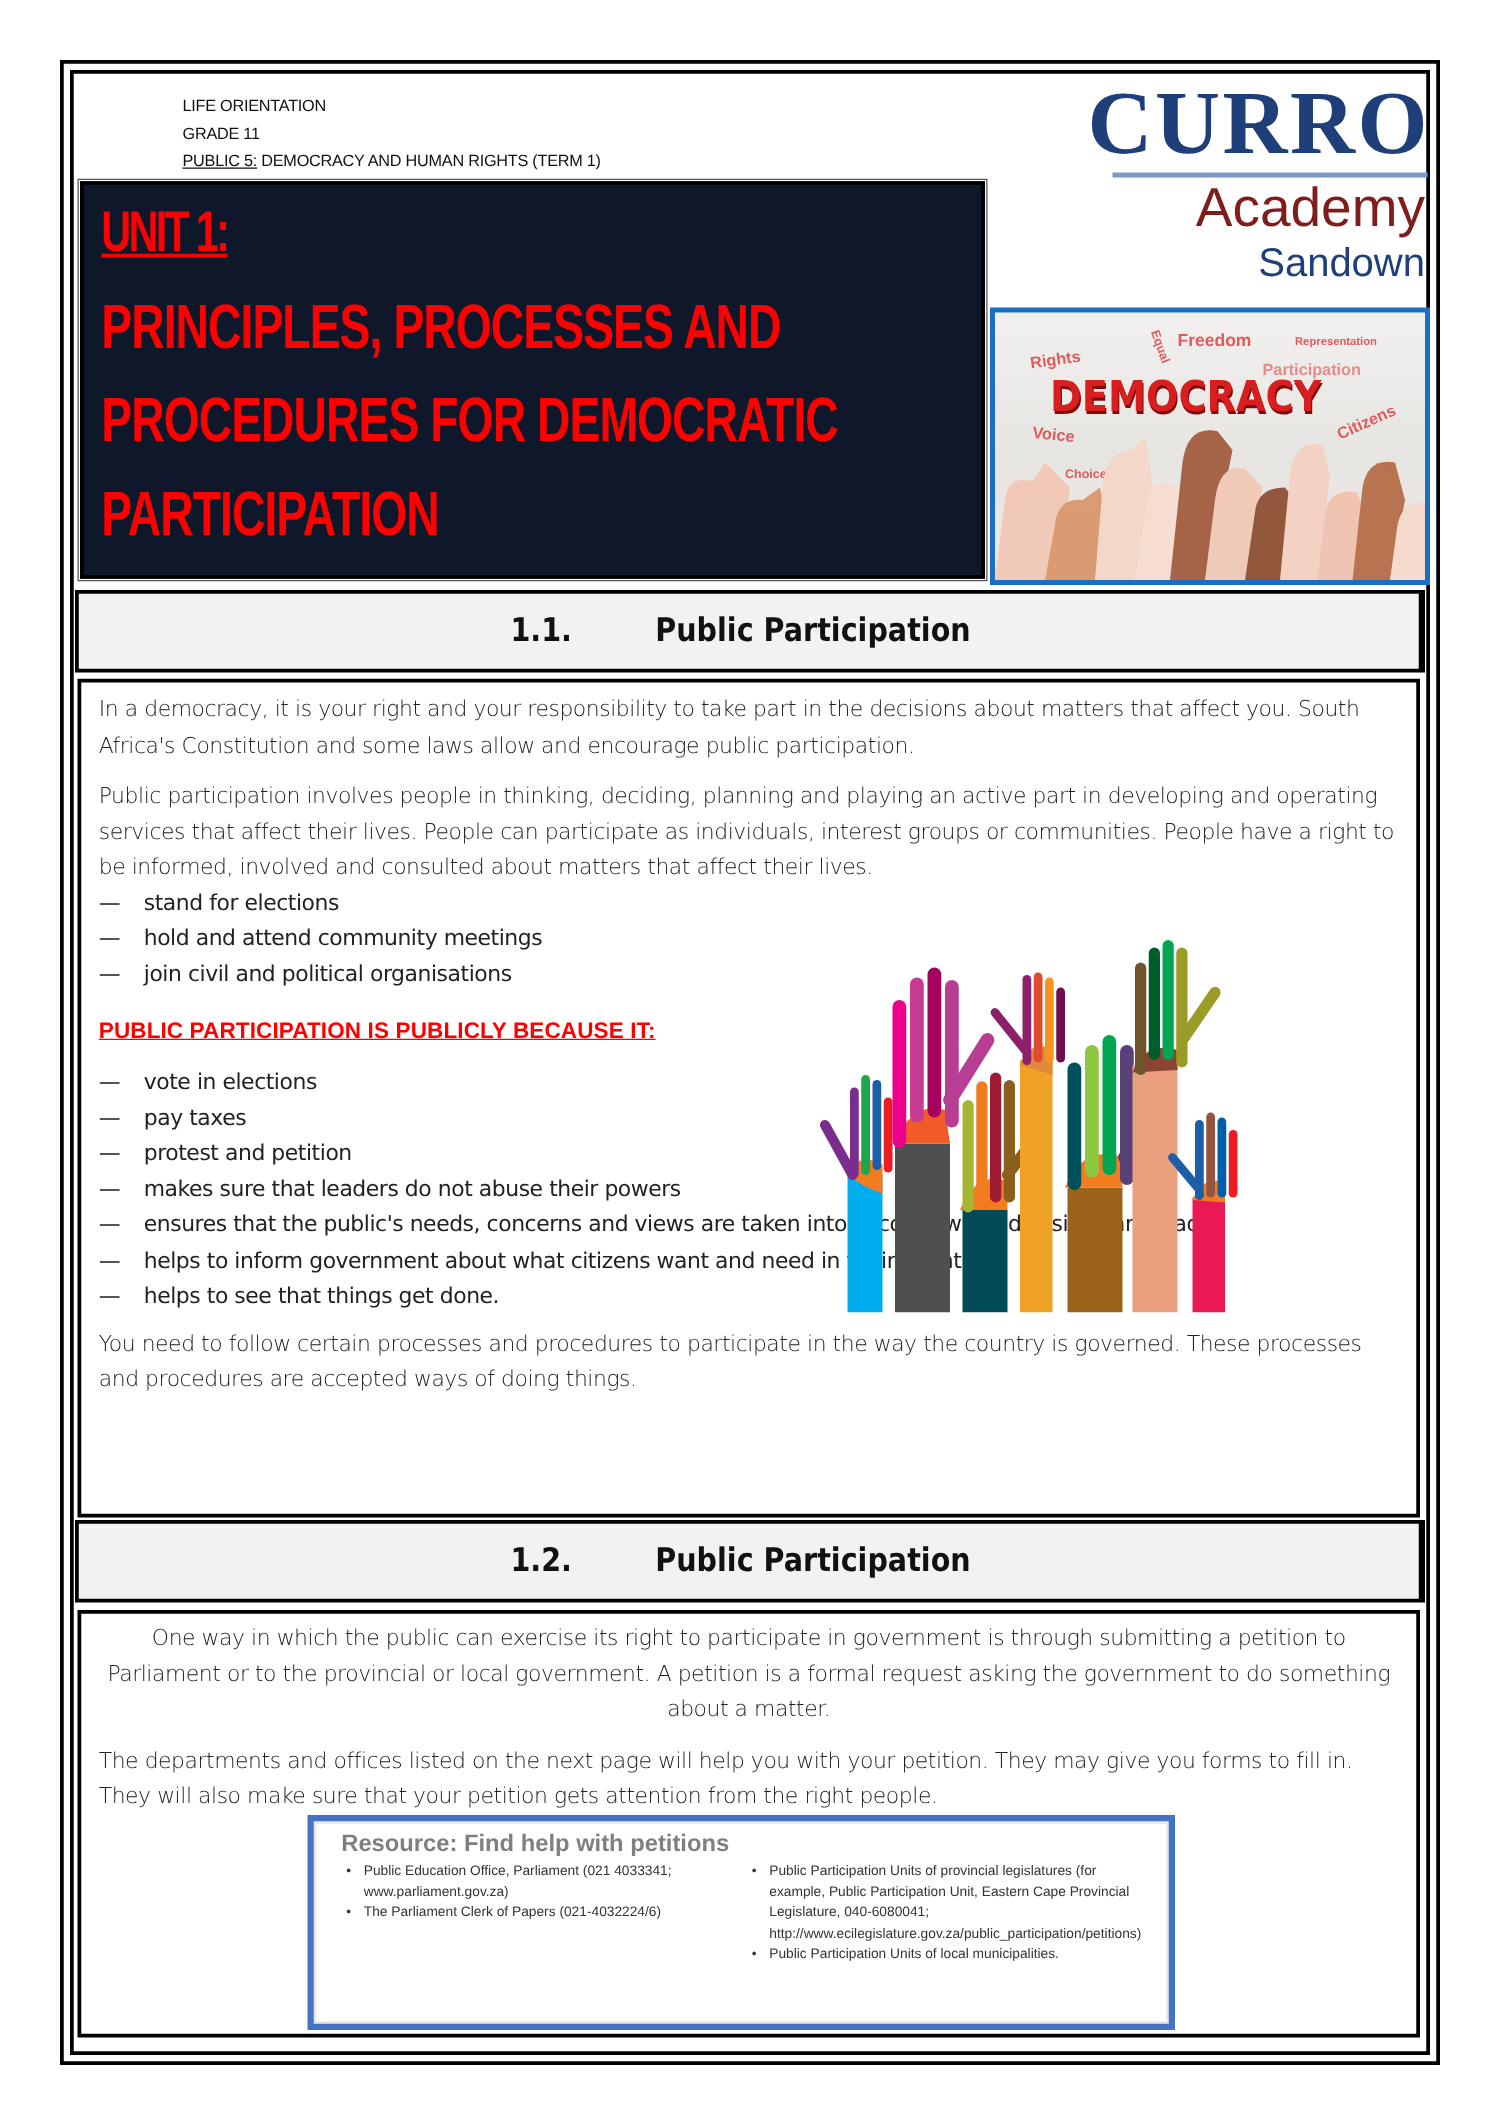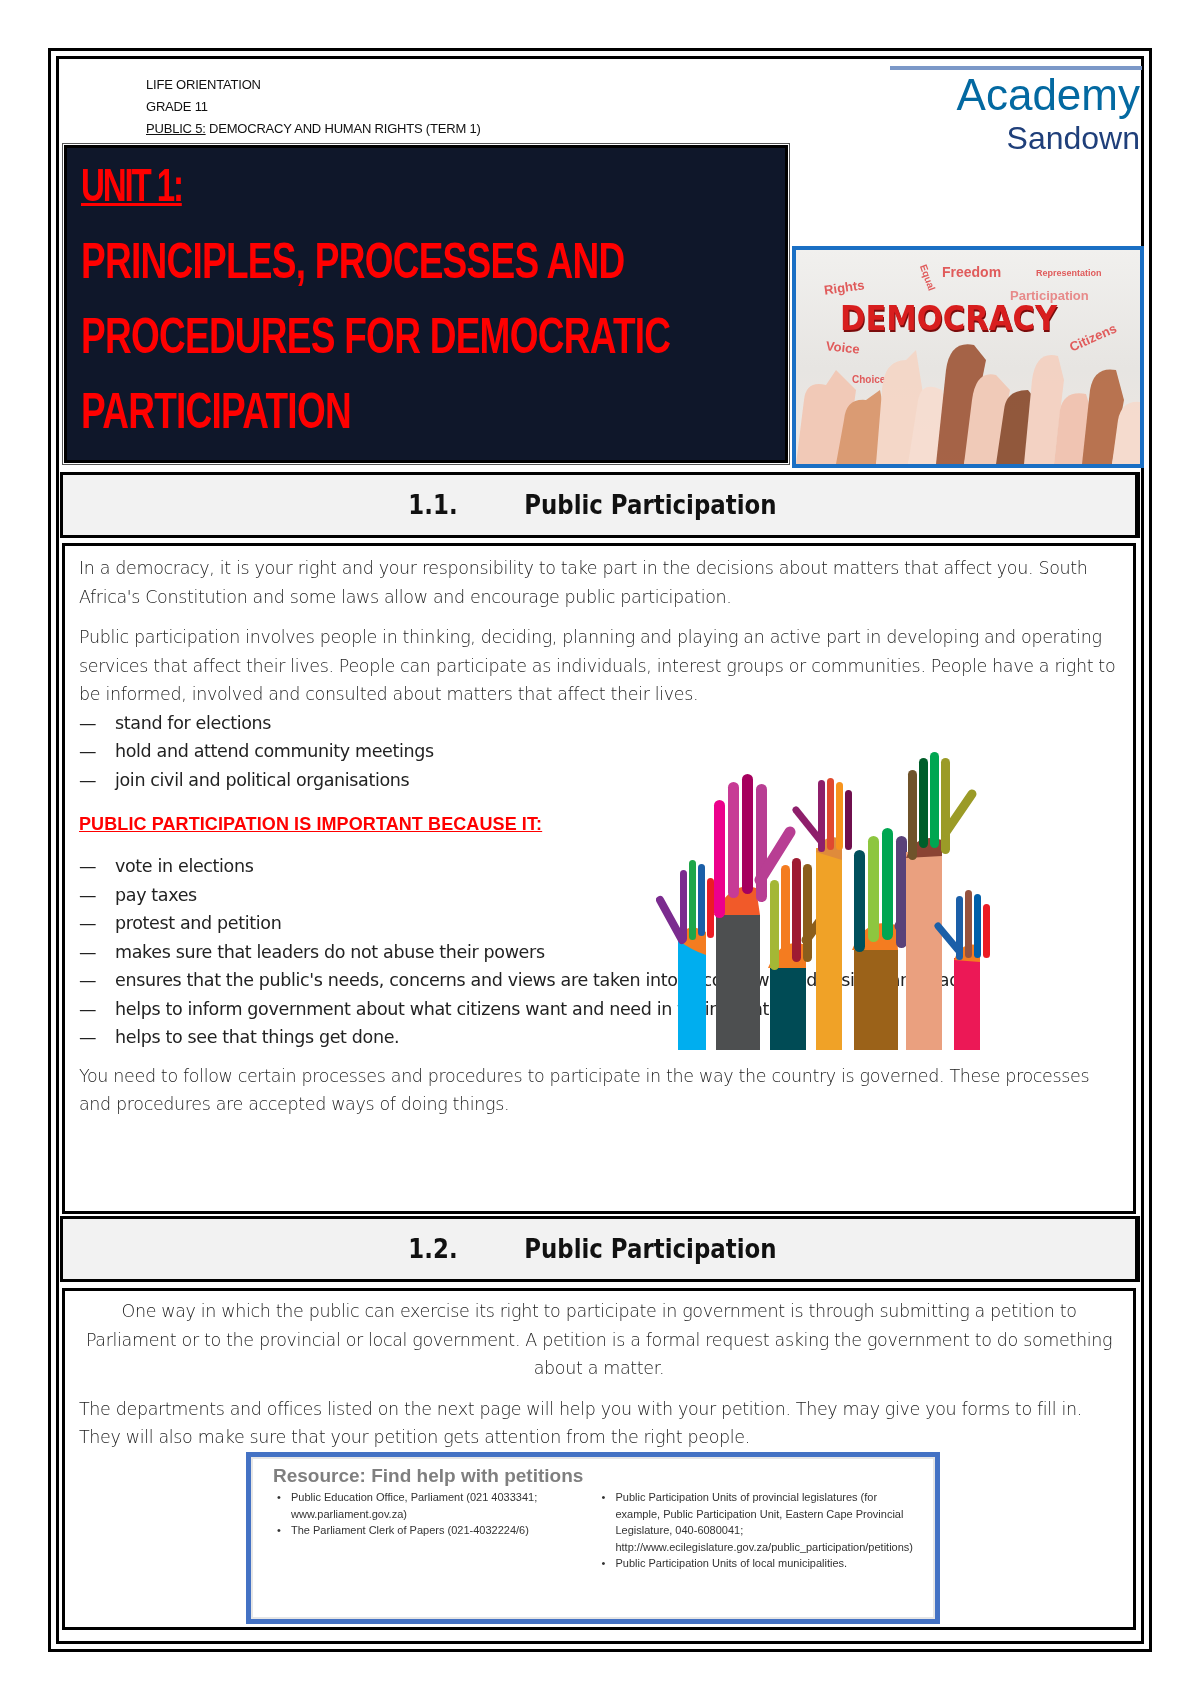--- a/index.html
+++ b/index.html
@@ -42,21 +42,21 @@
   }
 
   
   .logo { position: absolute; left: 830px; top: 62px; width: 320px; text-align: right; }
   .logo-curro {
     font-family: "Liberation Serif", serif; font-weight: 700; color: #1f3f7a;
     font-size: 72px; line-height: 72px; letter-spacing: 2px; padding-right: 6px;
   }
   .logo-rule { height: 4px; background: #7b98c8; margin: 4px 8px 0 60px; }
   .logo-academy {
-    font-family: "Liberation Sans", sans-serif; color: #0369a1; font-size: 44px; line-height: 50px; padding-right: 10px;
+    font-family: "Liberation Sans", sans-serif; color: #7f1d1d; font-size: 44px; line-height: 50px; padding-right: 10px;
   }
   .logo-sandown {
     font-family: "Liberation Sans", sans-serif; color: #1f3f7a; font-size: 32px; line-height: 36px; padding-right: 10px;
   }
 
   
   .demo-img {
     position: absolute; left: 792px; top: 246px; width: 352px; height: 222px;
     border: 4px solid #1a6fc4; background: linear-gradient(180deg,#f1f0ee 0%,#e7e5e2 55%,#ede7e2 100%);
     overflow: hidden;
@@ -133,20 +133,21 @@
     <span class="chap-label">PUBLIC 5:</span><span> DEMOCRACY AND HUMAN RIGHTS (TERM 1)</span>
   </div>
 </div>
 
 <div class="unit-box">
   <div class="unit-num">UNIT 1:</div>
   <div class="unit-title">PRINCIPLES, PROCESSES AND PROCEDURES FOR DEMOCRATIC PARTICIPATION</div>
 </div>
 
 <div class="logo">
+  <div class="logo-curro">CURRO</div>
   <div class="logo-rule"></div>
   <div class="logo-academy">Academy</div>
   <div class="logo-sandown">Sandown</div>
 </div>
 
 <div class="demo-img">
   <span class="demo-word" style="left:28px;top:30px;transform:rotate(-8deg);">Rights</span>
   <span class="demo-word" style="left:118px;top:22px;transform:rotate(70deg);font-size:10px;">Equal</span>
   <span class="demo-word" style="left:146px;top:14px;font-size:14px;">Freedom</span>
   <span class="demo-word" style="left:240px;top:18px;font-size:9px;">Representation</span>
@@ -178,21 +179,21 @@
 </div>
 
 <div class="content-box" style="top:543px;height:671px;">
   <p class="para" style="margin-top:8px;">In a democracy, it is your right and your responsibility to take part in the decisions about matters that affect you. South Africa's Constitution and some laws allow and encourage public participation.</p>
   <p class="para" style="margin-top:12px;">Public participation involves people in thinking, deciding, planning and playing an active part in developing and operating services that affect their lives. People can participate as individuals, interest groups or communities. People have a right to be informed, involved and consulted about matters that affect their lives.</p>
   <ul class="bullets">
     <li><span class="dash">—</span><span>stand for elections</span></li>
     <li><span class="dash">—</span><span>hold and attend community meetings</span></li>
     <li><span class="dash">—</span><span>join civil and political organisations</span></li>
   </ul>
-  <div class="redhead" style="margin-top:16px;">PUBLIC PARTICIPATION IS IMPORTANT BECAUSE IT:</div>
+  <div class="redhead" style="margin-top:16px;">PUBLIC PARTICIPATION IS PUBLICLY BECAUSE IT:</div>
   <ul class="bullets" style="margin-top:14px;">
     <li><span class="dash">—</span><span>vote in elections</span></li>
     <li><span class="dash">—</span><span>pay taxes</span></li>
     <li><span class="dash">—</span><span>protest and petition</span></li>
     <li><span class="dash">—</span><span>makes sure that leaders do not abuse their powers</span></li>
     <li><span class="dash">—</span><span>ensures that the public's needs, concerns and views are taken into account when decisions are made</span></li>
     <li><span class="dash">—</span><span>helps to inform government about what citizens want and need in their country</span></li>
     <li><span class="dash">—</span><span>helps to see that things get done.</span></li>
   </ul>
   <p class="para" style="margin-top:10px;">You need to follow certain processes and procedures to participate in the way the country  is governed. These processes and procedures are accepted  ways of doing things.</p>

